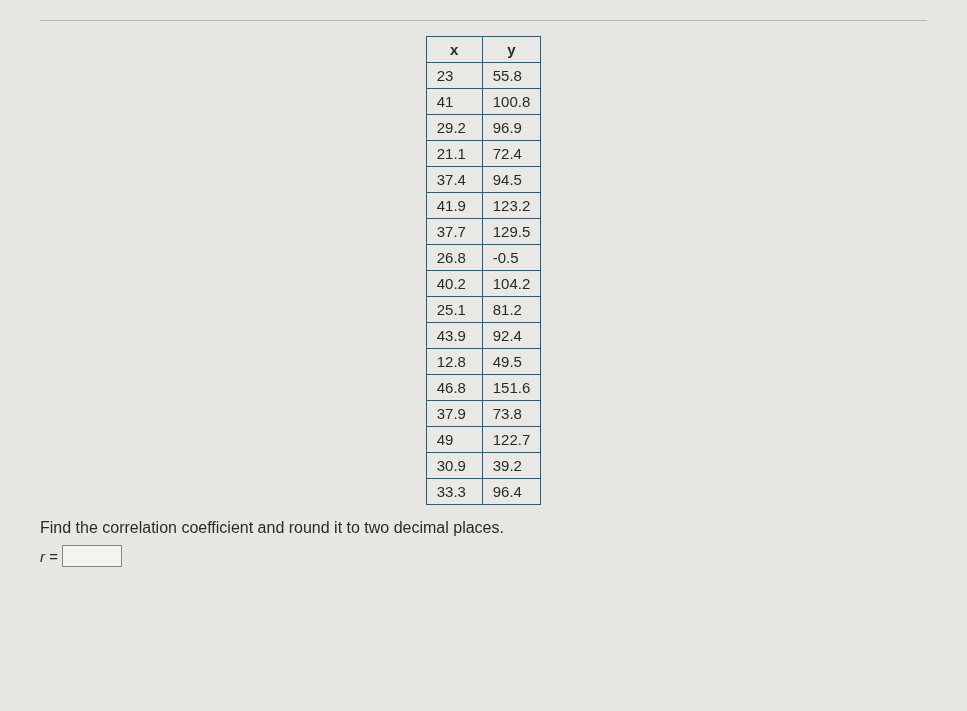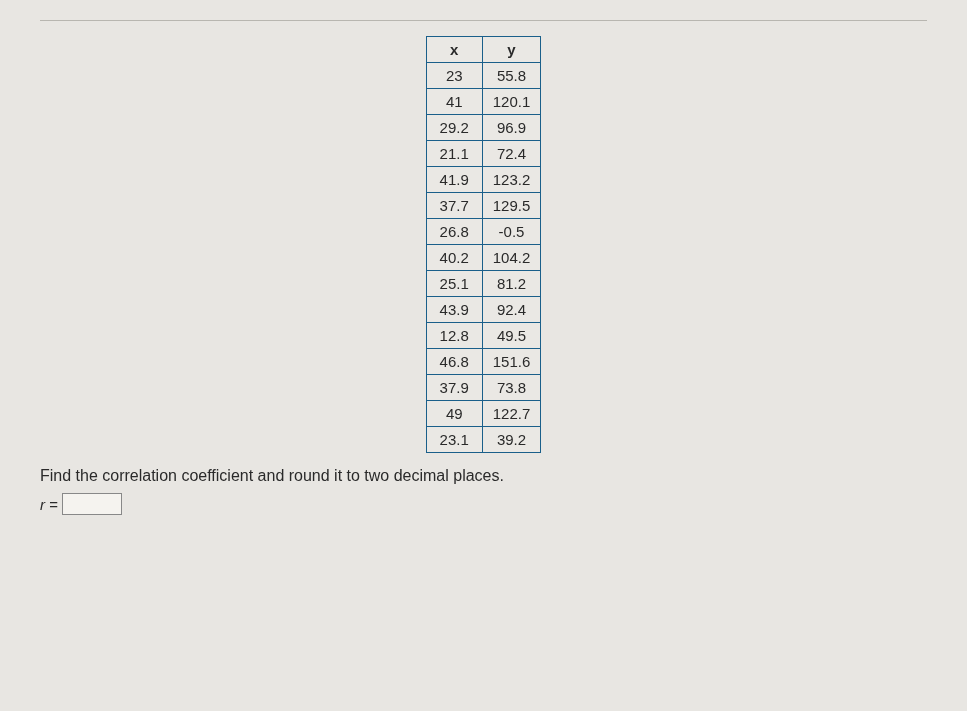--- a/index.html
+++ b/index.html
@@ -25,21 +25,21 @@
       justify-content: center;
       margin-bottom: 12px;
     }
     table {
       border-collapse: collapse;
       font-size: 15px;
     }
     th, td {
       border: 1px solid #1a5f8a;
       padding: 3px 10px;
-      text-align: center;
+      text-align: left;
       min-width: 56px;
       height: 26px;
     }
     th {
       text-align: center;
       font-weight: bold;
       background: #eae8e4;
     }
     td {
       background: #eae8e4;
@@ -88,29 +88,33 @@
         <th>y</th>
       </tr>
     </thead>
     <tbody id="table-body">
         <tr>
           <td>23</td>
           <td>55.8</td>
         </tr>
         <tr>
           <td>41</td>
-          <td>120.1</td>
+          <td>100.8</td>
         </tr>
         <tr>
           <td>29.2</td>
           <td>96.9</td>
         </tr>
         <tr>
           <td>21.1</td>
           <td>72.4</td>
+        </tr>
+        <tr>
+          <td>37.4</td>
+          <td>94.5</td>
         </tr>
         <tr>
           <td>41.9</td>
           <td>123.2</td>
         </tr>
         <tr>
           <td>37.7</td>
           <td>129.5</td>
         </tr>
         <tr>
@@ -139,22 +143,26 @@
         </tr>
         <tr>
           <td>37.9</td>
           <td>73.8</td>
         </tr>
         <tr>
           <td>49</td>
           <td>122.7</td>
         </tr>
         <tr>
-          <td>23.1</td>
+          <td>30.9</td>
           <td>39.2</td>
+        </tr>
+        <tr>
+          <td>33.3</td>
+          <td>96.4</td>
         </tr>
       </tbody>
   </table>
 </div>
 
 <div class="question-block">
   <div>Find the correlation coefficient and round it to two decimal places.</div>
   <div class="input-row">
     <span><span class="italic">r</span><span> = </span></span>
     <span class="input-box"></span>

